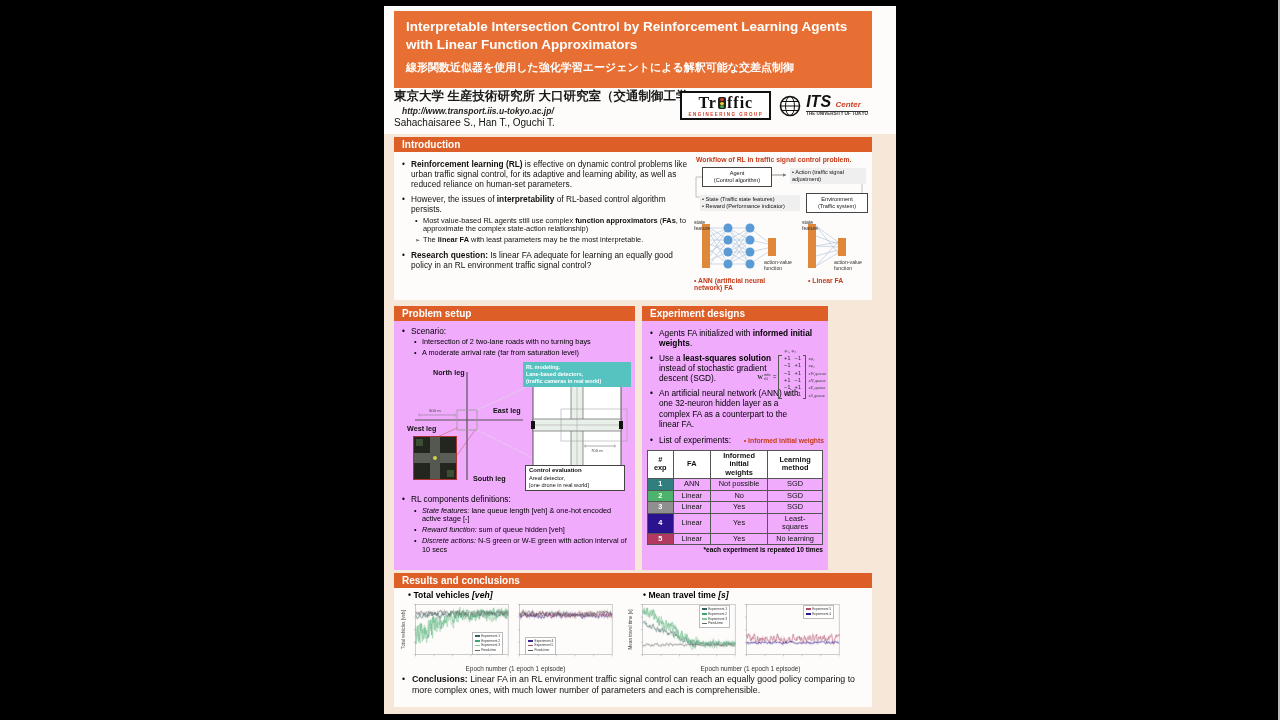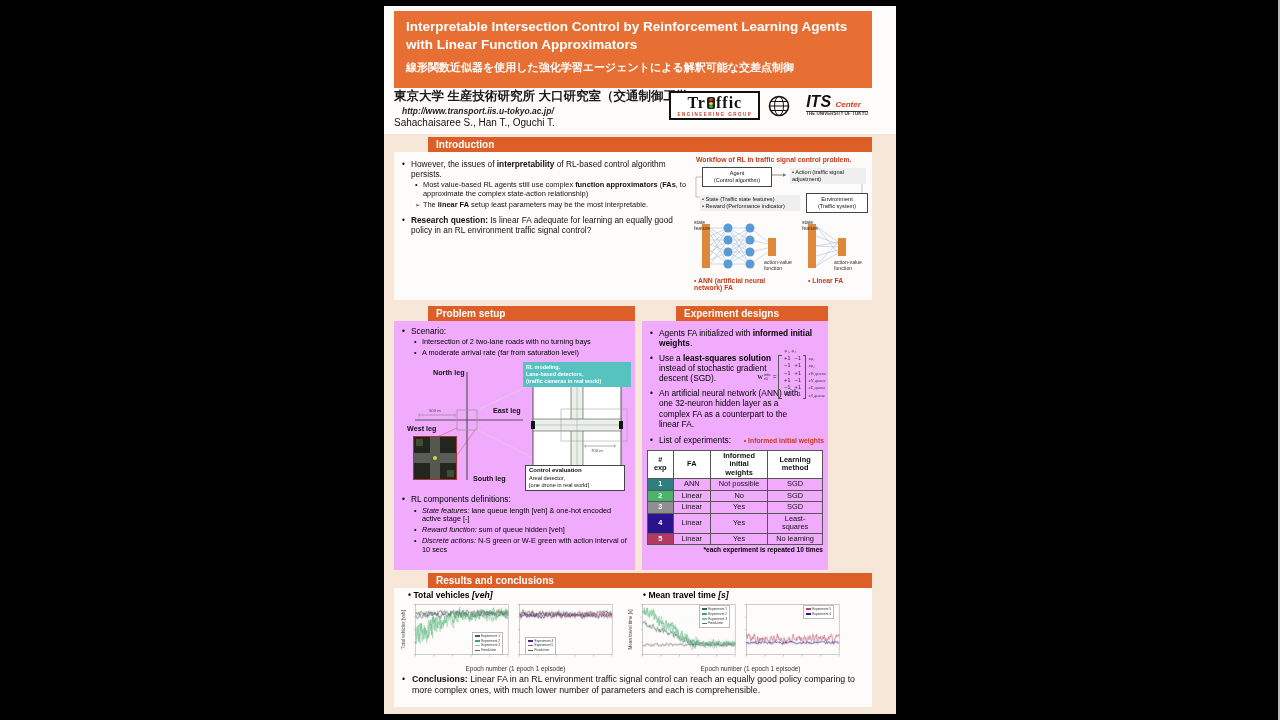--- a/index.html
+++ b/index.html
@@ -22,28 +22,28 @@
   .affil .auth{font-size:10px;color:#111;}
   .logos{position:absolute;right:4px;top:3px;display:flex;gap:8px;align-items:center;}
   .logo-traffic{border:2px solid #111;background:#fff;padding:1px 6px;text-align:center;}
   .logo-traffic .word{font-family:"Liberation Serif","DejaVu Serif",serif;font-weight:bold;font-size:16px;color:#111;letter-spacing:1px;display:flex;align-items:center;justify-content:center;}
   .tl-icon{display:inline-block;width:8px;height:12px;background:#222;border-radius:2px;margin:0 1px;position:relative;}
   .tl-icon i{position:absolute;left:2px;width:4px;height:3px;border-radius:50%;}
   .tl-icon i:nth-child(1){top:1px;background:#e03a2a;}
   .tl-icon i:nth-child(2){top:4.5px;background:#f5d327;}
   .tl-icon i:nth-child(3){top:8px;background:#45b04a;}
   .logo-traffic .sub{font-size:4.5px;color:#d03a20;font-weight:bold;letter-spacing:1.5px;}
-  .logo-its{display:flex;align-items:center;gap:16px;}
+  .logo-its{display:flex;align-items:center;gap:5px;}
   .logo-its .txt{line-height:1;}
   .logo-its .its{font-style:italic;font-weight:bold;font-size:16px;color:#111;}
   .logo-its .ctr{font-style:italic;font-weight:bold;font-size:8px;color:#d03a20;}
   .logo-its .sub{font-size:4.5px;color:#333;border-top:1px solid #333;margin-top:1px;font-weight:bold;}
 
   
-  .sec-hd{background:#dd5f27;color:#fff;font-weight:bold;font-size:10px;padding:2px 8px;margin-left:34px;}
+  .sec-hd{background:#dd5f27;color:#fff;font-weight:bold;font-size:10px;padding:2px 8px;}
   .card{background:#f0abfc;}
 
   
   .intro{position:absolute;left:10px;top:131px;width:478px;height:165px;}
   .intro-body{display:flex;background:#fdfcfa;height:148px;}
   .intro-left{width:300px;padding:4px 2px 0 4px;box-sizing:border-box;}
   .intro-right{width:178px;position:relative;padding-top:2px;}
   ul.b{margin:3px 0;padding-left:13px;list-style:none;}
   ul.b>li{font-size:8.3px;color:#111;line-height:1.22;margin-bottom:5px;position:relative;}
   ul.b>li::before{content:"•";position:absolute;left:-9px;}
@@ -178,24 +178,27 @@
         </div>
       </div>
     </div>
 
     <div class="intro">
       <div class="sec-hd">Introduction</div>
       <div class="intro-body card">
         <div class="intro-left">
           <ul class="b">
             <li>
+              <b>Reinforcement learning (RL)</b><span> is effective on dynamic control problems like urban traffic signal control, for its adaptive and learning ability, as well as reduced reliance on human-set parameters.</span>
+            </li>
+            <li>
               <span>However, the issues of </span><b>interpretability</b><span> of RL-based control algorithm persists.</span>
               <ul class="sb">
                 <li><span>Most value-based RL agents still use complex </span><b>function approximators</b><span> (</span><b>FAs</b><span>, to approximate the complex state-action relationship)</span></li>
-                <li class="arrow"><span>The </span><b>linear FA</b><span> setup least parameters may be the most interpretable.</span></li>
+                <li class="arrow"><span>The </span><b>linear FA</b><span> with least parameters may be the most interpretable.</span></li>
               </ul>
             </li>
             <li>
               <b>Research question:</b><span> Is linear FA adequate for learning an equally good policy in an RL environment traffic signal control?</span>
             </li>
           </ul>
         </div>
         <div class="intro-right">
           <div class="wf-cap"><span>Workflow of RL in traffic signal control problem.</span></div>
           <div class="wf">

